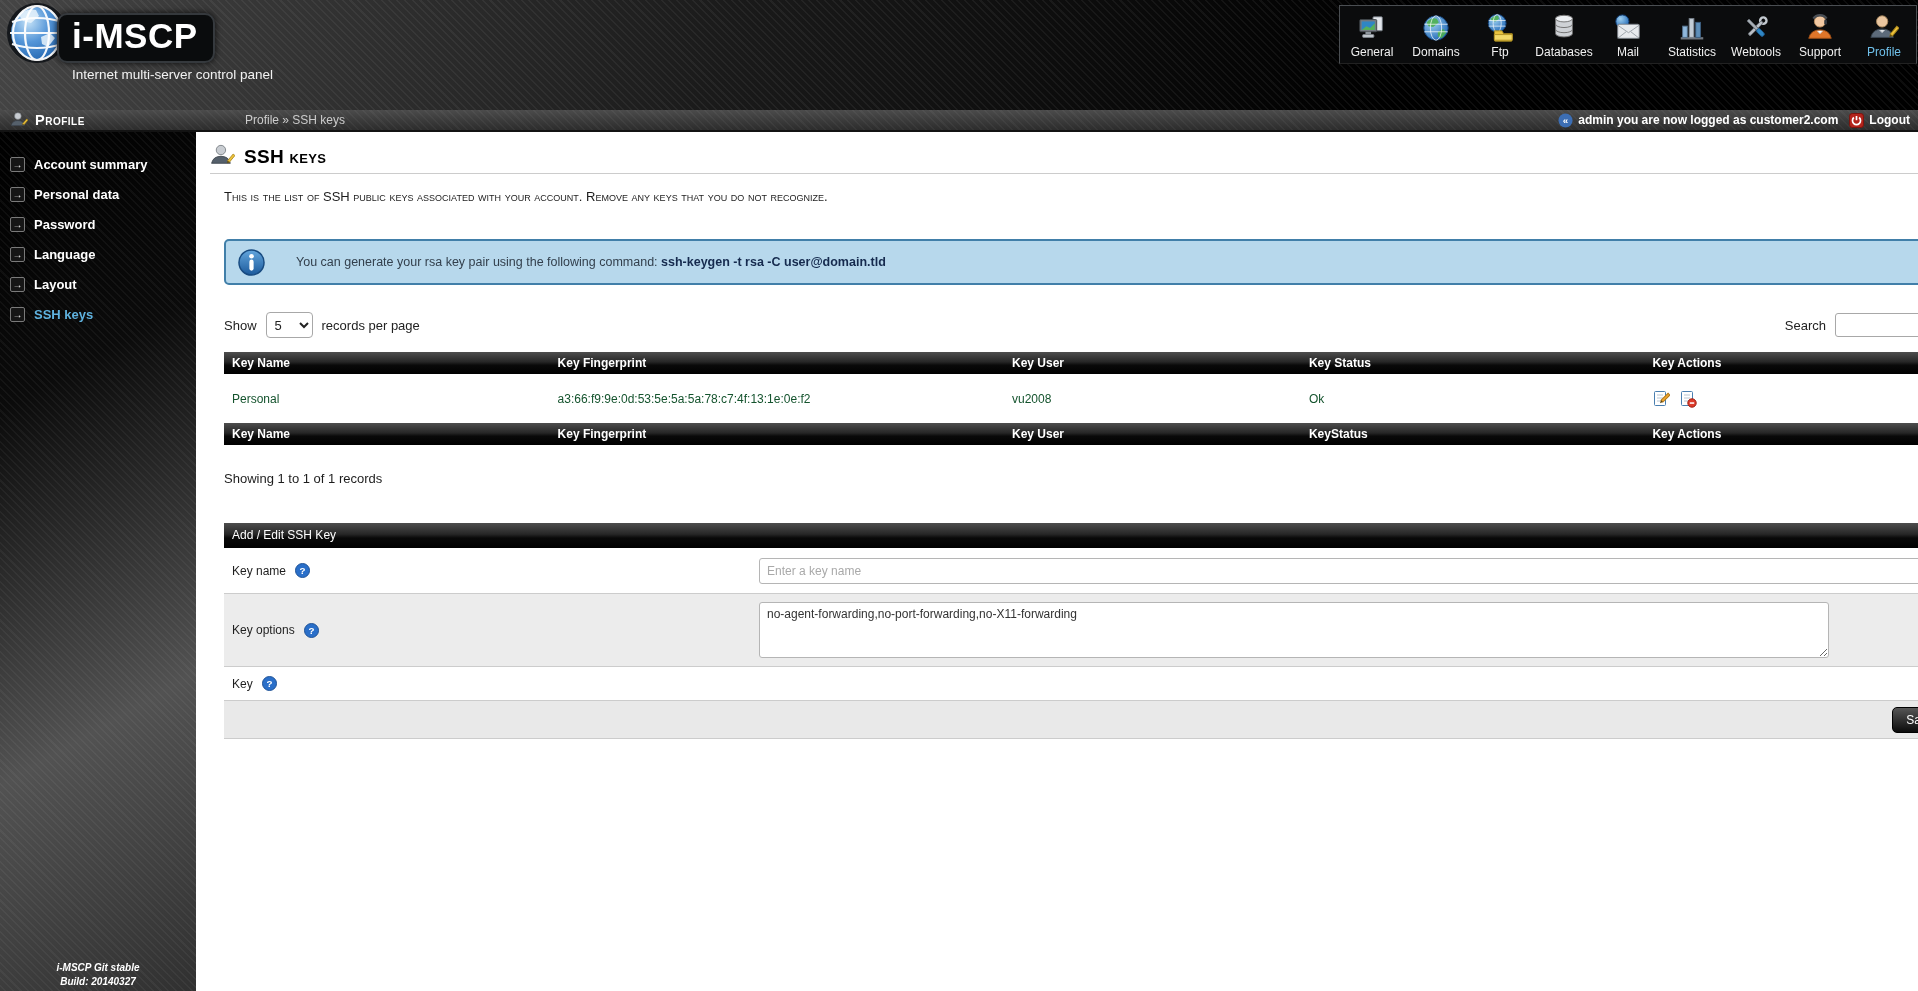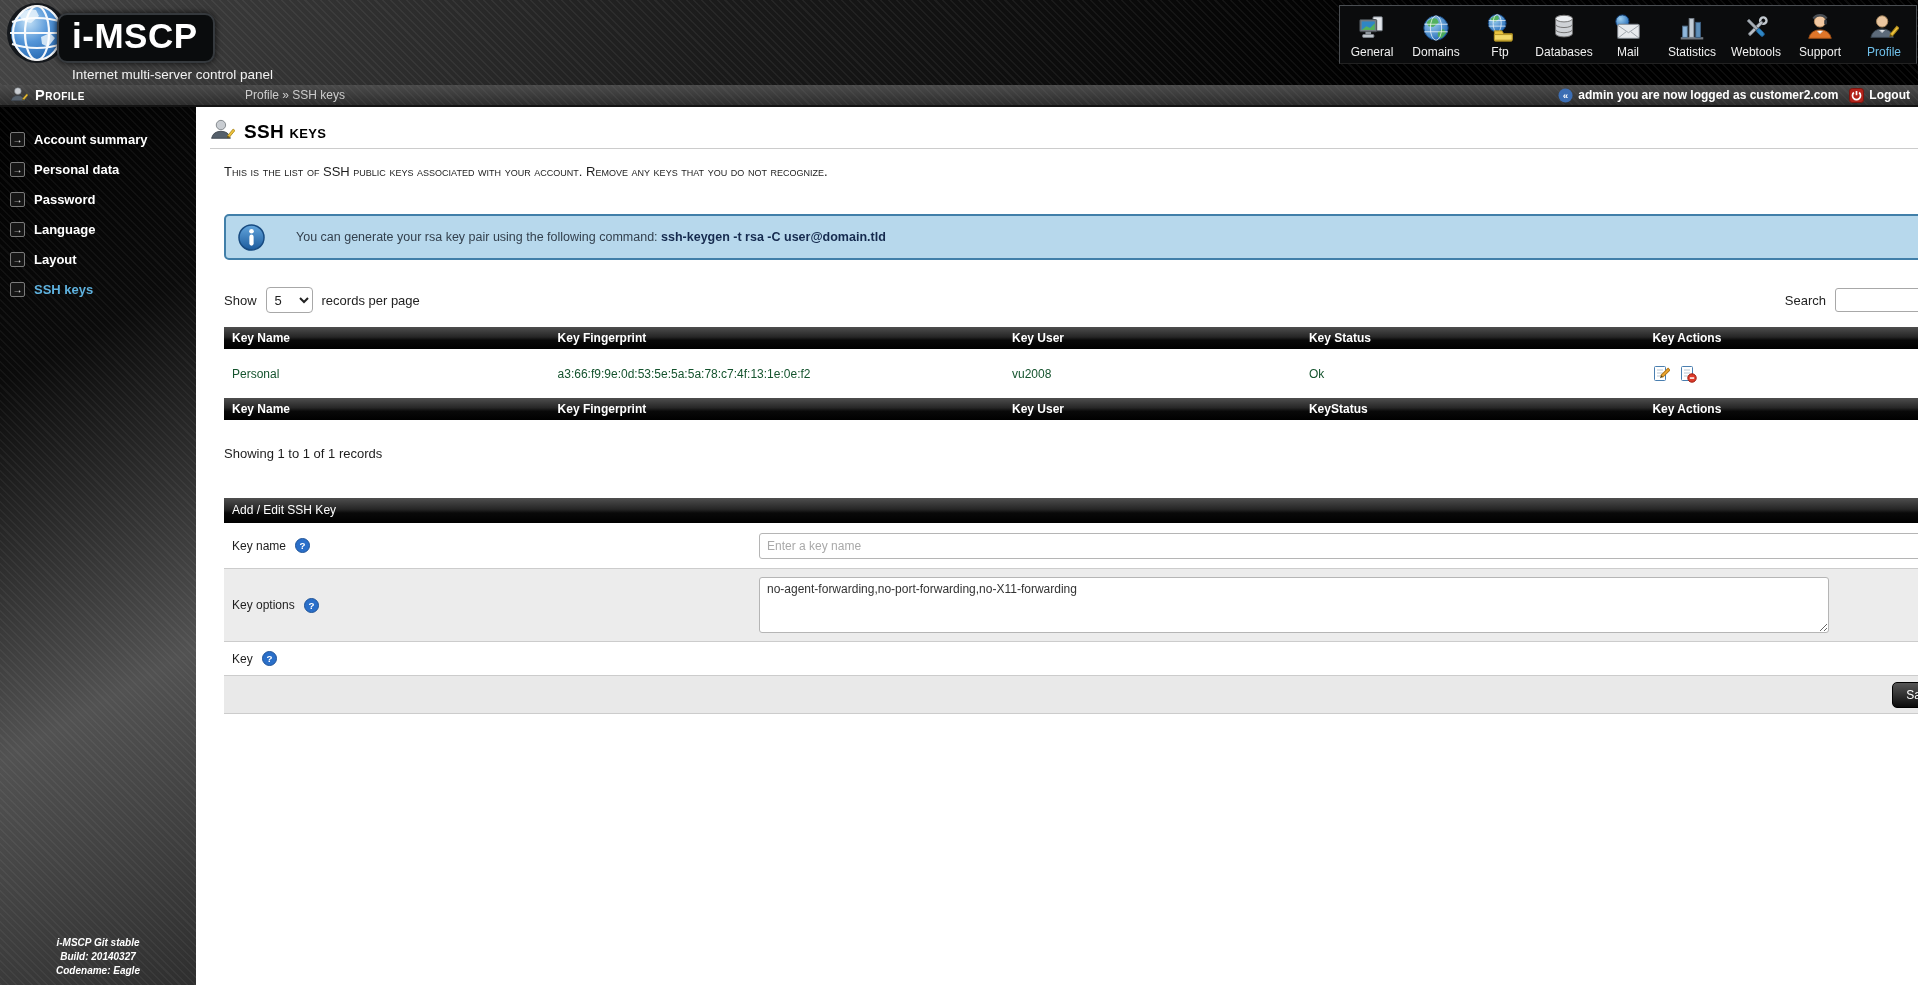--- a/index.html
+++ b/index.html
@@ -2,21 +2,21 @@
 <html><head>
 <meta charset="utf-8">
 <style>
   * { box-sizing: border-box; margin: 0; padding: 0; }
   html,body { width: 1918px; height: 991px; overflow: hidden; }
   body { font-family: "Liberation Sans", "DejaVu Sans", sans-serif; background: #fff; }
   a { text-decoration: none; }
 
   
   .top-header {
-    position: relative; height: 85px;
+    position: relative; height: 110px;
     background:
       repeating-linear-gradient(45deg, rgba(255,255,255,.05) 0 1.5px, transparent 1.5px 5.5px),
       linear-gradient(105deg, #454545 0%, #1a1a1a 38%, #000 72%);
   }
   .logo-globe { position: absolute; left: 5px; top: 1px; }
   .logo-globe svg { width: 64px; height: 64px; display: block; }
   .logo-box {
     position: absolute; left: 57px; top: 13px;
     background: #0a0c0d; border: 2px solid #35393d; border-radius: 10px;
     padding: 1px 15px 5px 13px; color: #fff; font-size: 35px; font-weight: bold; letter-spacing: .5px;

